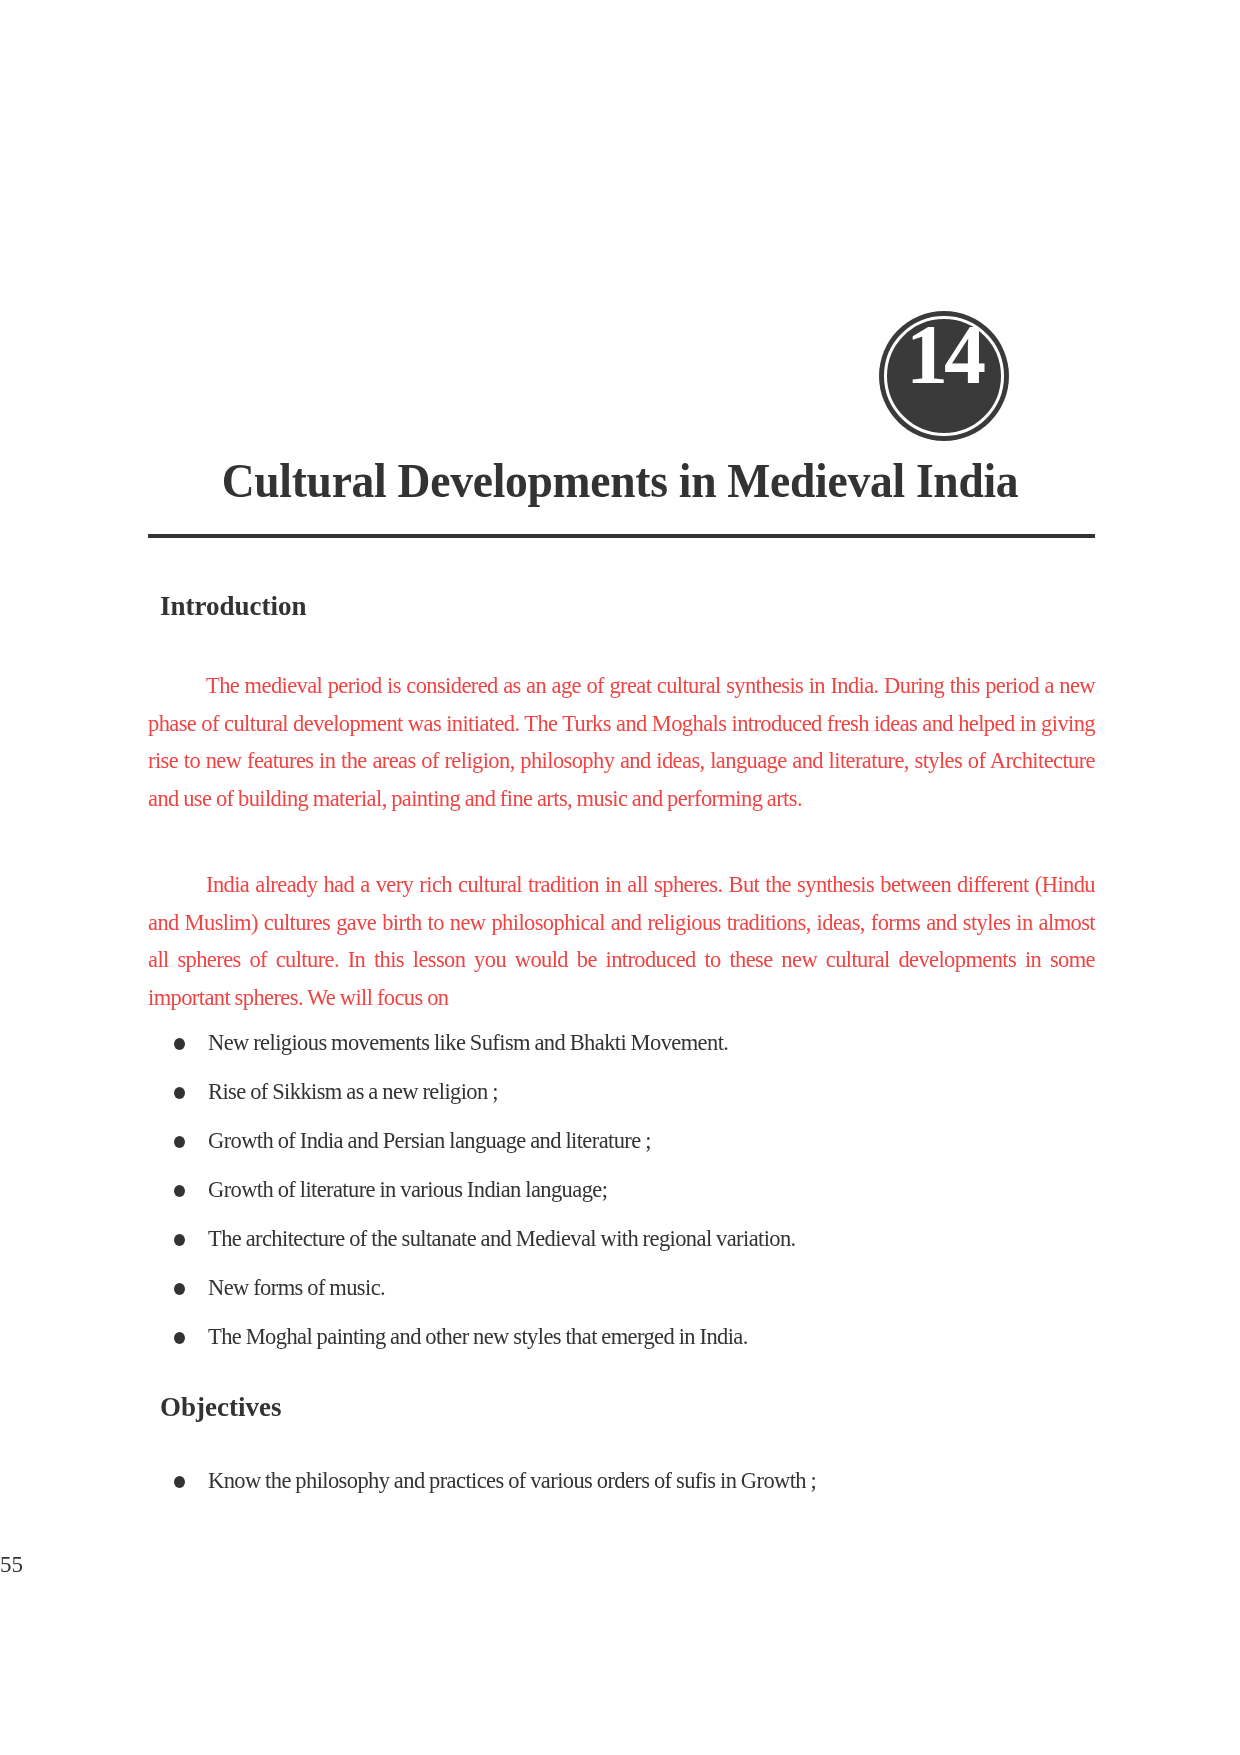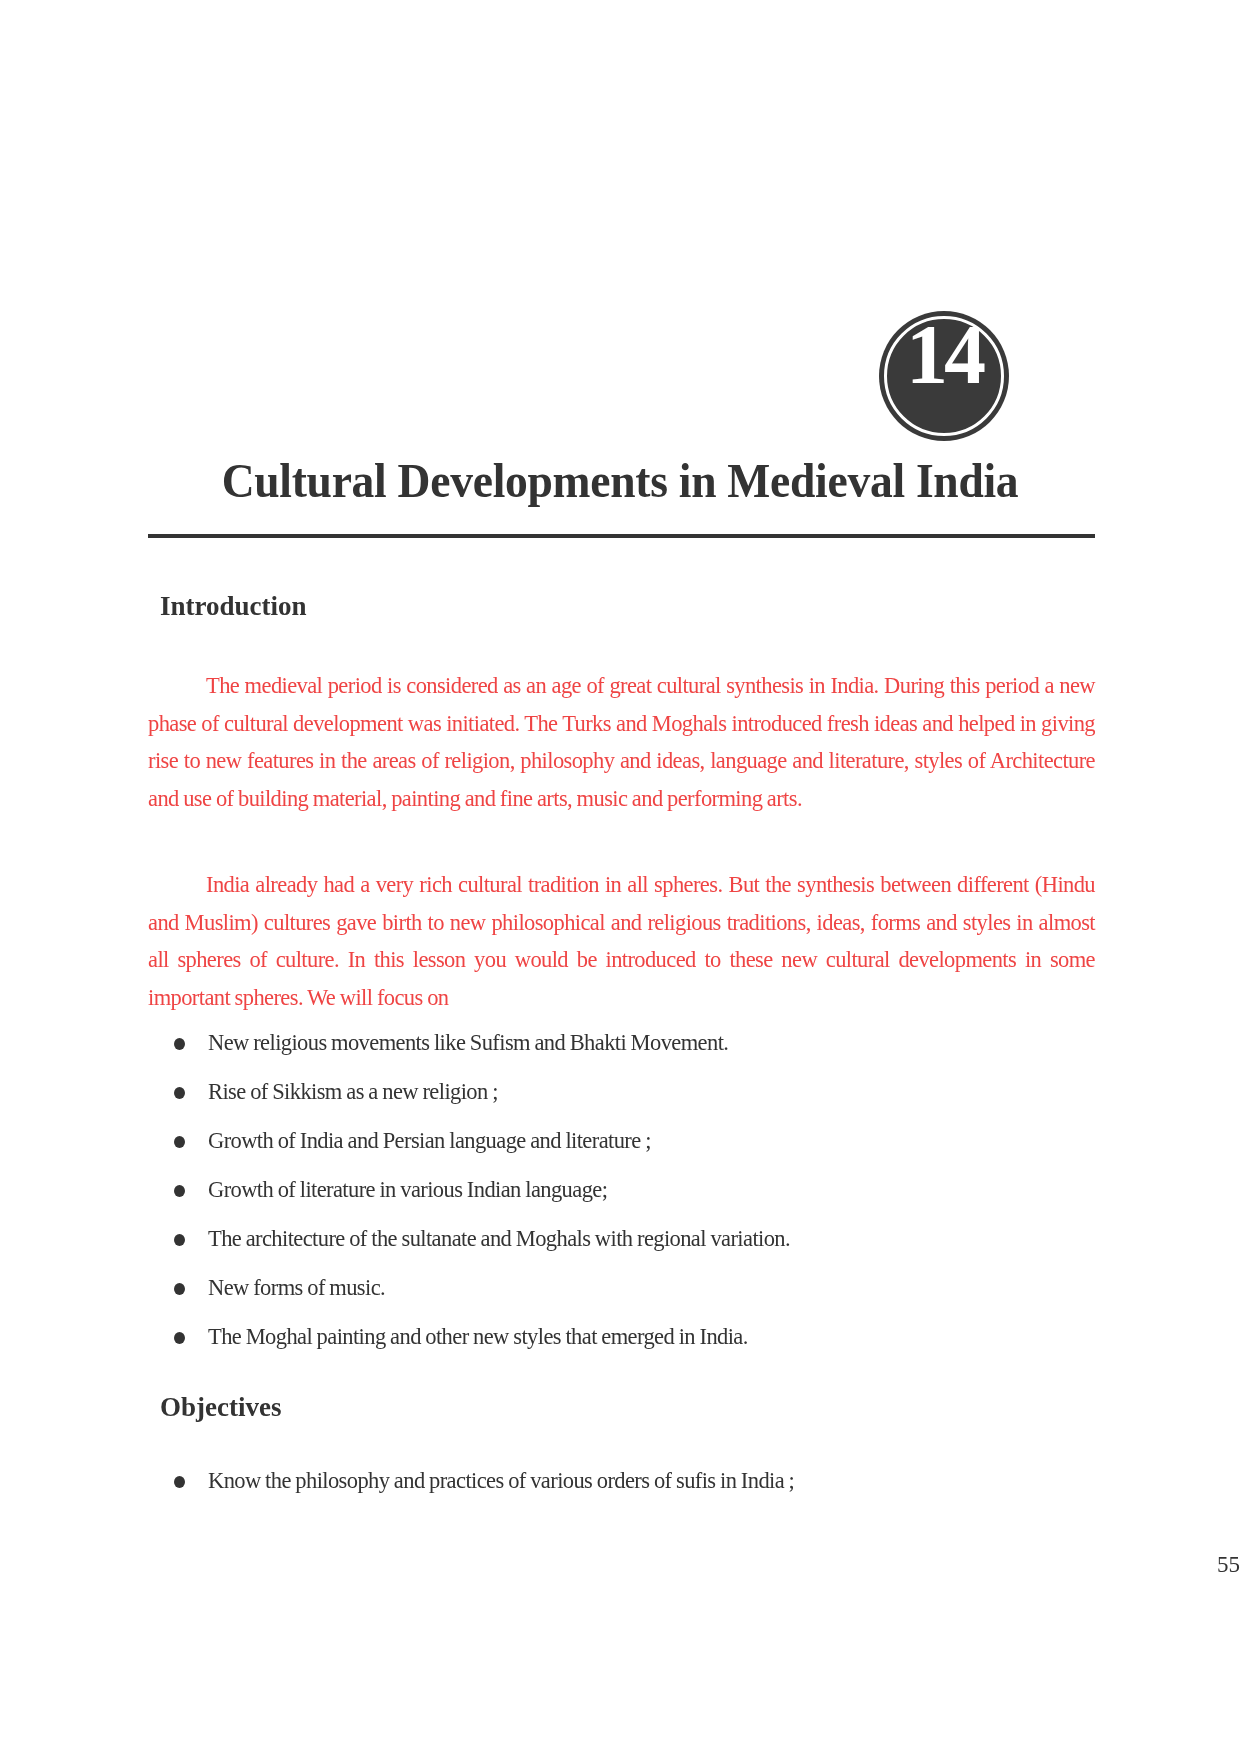--- a/index.html
+++ b/index.html
@@ -51,21 +51,21 @@
       position: relative; height: 49px; font-size: 22.5px; line-height: 30px;
       letter-spacing: -0.6px; word-spacing: -0.5px; color: #333333;
       padding-left: 60px; white-space: nowrap;
     }
     .bullet-dot {
       position: absolute; left: 26px; top: 10px; width: 11px; height: 12px;
       border-radius: 50%; background: #333333;
     }
     .page-number {
       position: absolute; left: 0; width: 1240px; top: 1552px;
-      text-align: right; font-size: 23px; color: #333333;
+      text-align: left; font-size: 23px; color: #333333;
     }
   </style>
 </head>
 <body>
 
 <div class="chapter-badge">
   <span class="chapter-number">14</span>
 </div>
 
 <h1 class="chapter-title">Cultural Developments in Medieval India</h1>
@@ -74,24 +74,24 @@
 <h2 class="section-heading" style="top:591px;">Introduction</h2>
 
 <p class="paragraph" style="top:667px;">The medieval period is considered as an age of great cultural synthesis in India.  During this period a new phase of cultural development was initiated. The Turks and Moghals introduced fresh ideas and helped in giving rise to new features in the areas of religion, philosophy and ideas, language and literature, styles of Architecture and use of building material, painting and fine arts, music and performing arts.</p>
 <p class="paragraph" style="top:866px;">India already had a very rich cultural tradition in all spheres.  But the synthesis between different (Hindu and Muslim) cultures gave birth to new philosophical and religious traditions, ideas, forms and styles in almost all spheres of culture.  In this lesson you would be introduced to these new cultural developments in some important spheres.  We will focus on</p>
 
 <ul class="bullet-list" style="top:1028px;">
   <li class="bullet-item"><span class="bullet-dot"></span><span>New religious movements like Sufism and Bhakti Movement.</span></li>
   <li class="bullet-item"><span class="bullet-dot"></span><span>Rise of Sikkism as a new religion ;</span></li>
   <li class="bullet-item"><span class="bullet-dot"></span><span>Growth of India and Persian language and literature ;</span></li>
   <li class="bullet-item"><span class="bullet-dot"></span><span>Growth of literature in various Indian language;</span></li>
-  <li class="bullet-item"><span class="bullet-dot"></span><span>The architecture of the sultanate and Moghals with regional variation.</span></li>
+  <li class="bullet-item"><span class="bullet-dot"></span><span>The architecture of the sultanate and Medieval with regional variation.</span></li>
   <li class="bullet-item"><span class="bullet-dot"></span><span>New forms of music.</span></li>
   <li class="bullet-item"><span class="bullet-dot"></span><span>The Moghal painting and other new styles that emerged in India.</span></li>
 </ul>
 
 <h2 class="section-heading" style="top:1392px;">Objectives</h2>
 
 <ul class="bullet-list" style="top:1466px;">
-  <li class="bullet-item"><span class="bullet-dot"></span><span>Know the philosophy and practices of various orders of sufis in India ;</span></li>
+  <li class="bullet-item"><span class="bullet-dot"></span><span>Know the philosophy and practices of various orders of sufis in Growth ;</span></li>
 </ul>
 
 <div class="page-number">55</div>
 
 </body></html>

